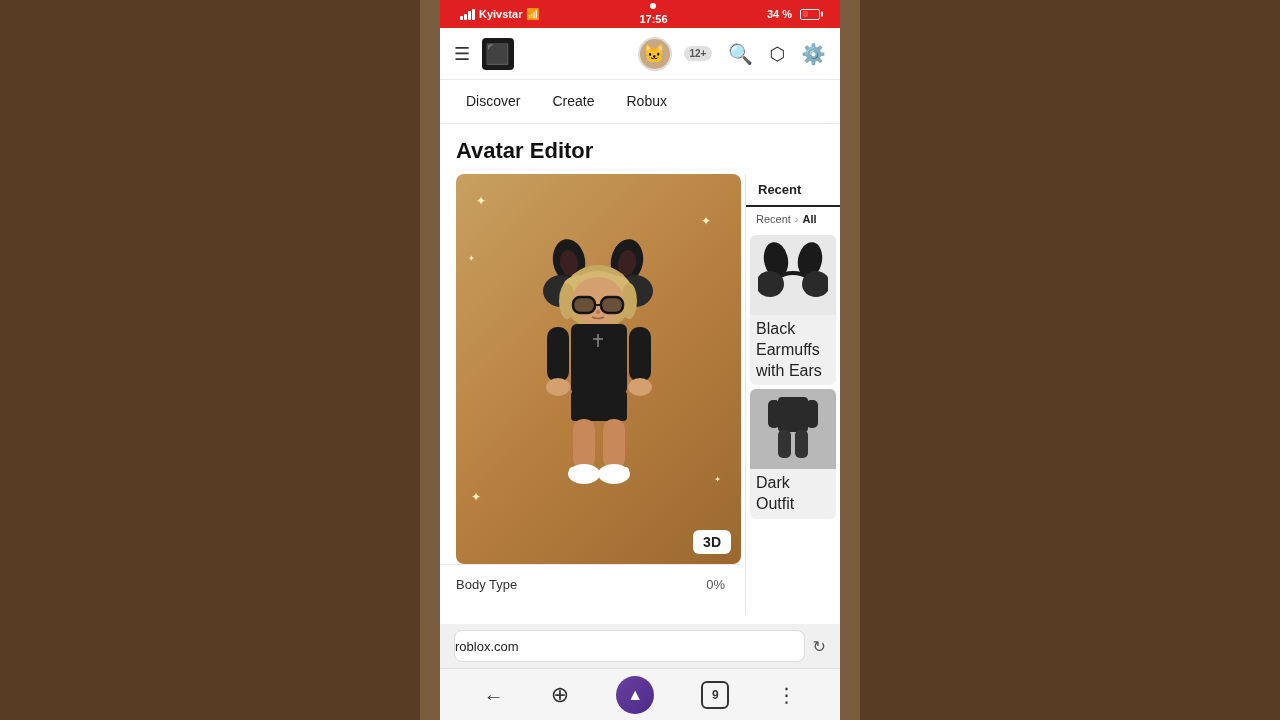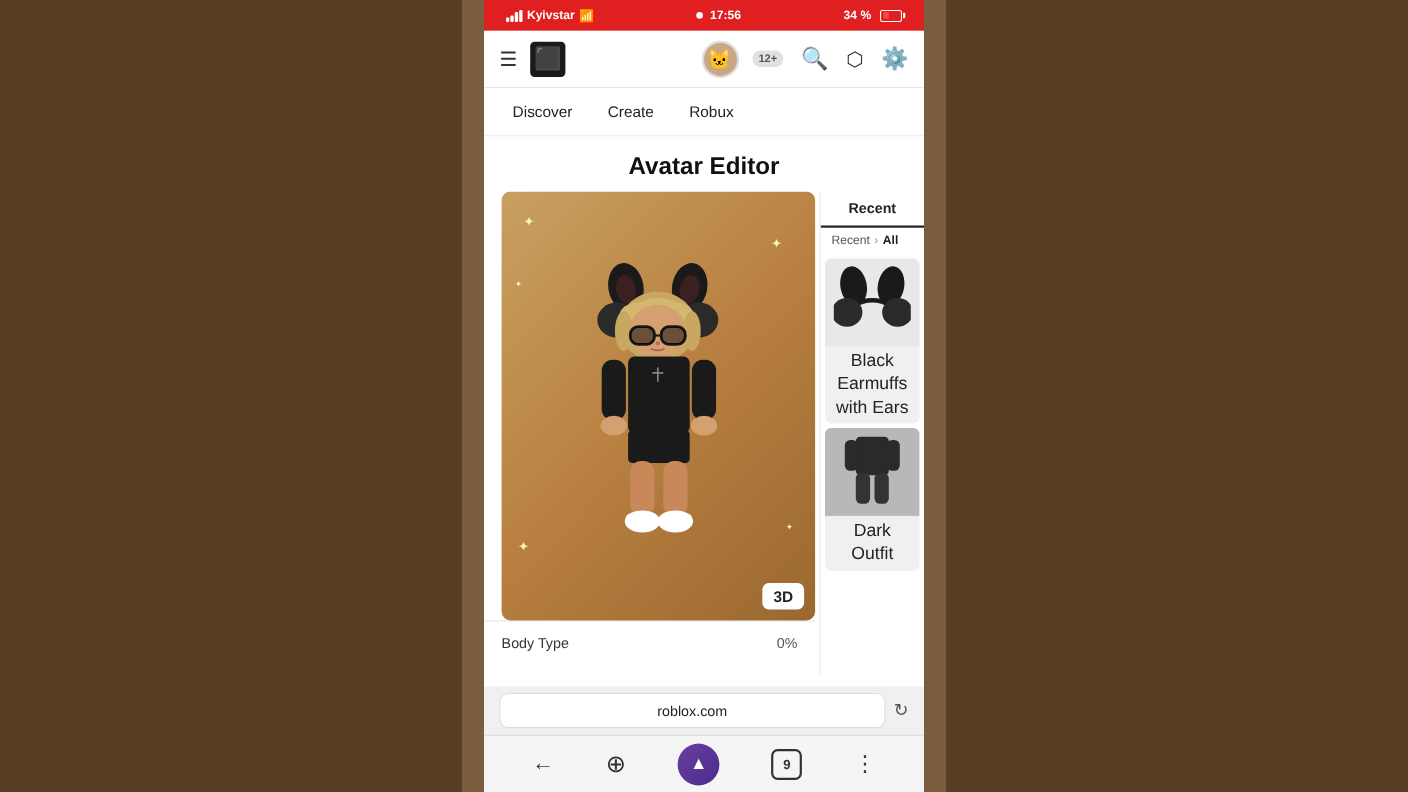--- a/index.html
+++ b/index.html
@@ -32,21 +32,21 @@
       display: flex;
       align-items: center;
       justify-content: space-between;
       padding: 0 20px;
       color: white;
       font-size: 11px;
       font-weight: 600;
       flex-shrink: 0;
     }
     .status-left { display: flex; align-items: center; gap: 4px; }
-    .status-center { display: flex; align-items: center; gap: 4px; }
+    .status-center { display: flex; align-items: center; gap: 4px; flex-direction: column; }
     .status-right { display: flex; align-items: center; gap: 8px; }
     .signal-bars { display: flex; align-items: flex-end; gap: 1px; }
     .signal-bar { background: white; width: 3px; border-radius: 1px; }
     .wifi-icon { font-size: 11px; }
     .clock-dot { width: 6px; height: 6px; border-radius: 50%; background: white; margin-right: 2px; }
     .battery-container { display: flex; align-items: center; gap: 2px; }
     .battery-icon {
       width: 20px; height: 11px; border: 1.5px solid white; border-radius: 2px;
       position: relative; display: flex; align-items: center; padding: 1.5px;
     }
@@ -109,21 +109,20 @@
       border-bottom: 2px solid transparent;
     }
     .nav-tab.active { border-bottom: 2px solid #222; }
 
     
     .page-content {
       flex: 1;
       background: white;
       overflow: hidden;
       position: relative;
-      text-align: center;
     }
 
     
     .avatar-editor-title {
       font-size: 22px;
       font-weight: 800;
       color: #111;
       padding: 14px 16px 10px 16px;
     }
 
@@ -252,21 +251,20 @@
       gap: 8px;
       flex-shrink: 0;
     }
     .url-input {
       flex: 1;
       background: white;
       border-radius: 8px;
       height: 32px;
       display: flex;
       align-items: center;
-      justify-content: center;
       font-size: 13px;
       color: #222;
       border: 1px solid #ddd;
     }
     .reload-icon { color: #555; font-size: 16px; }
 
     
     .bottom-bar {
       background: #f5f5f5;
       height: 52px;

